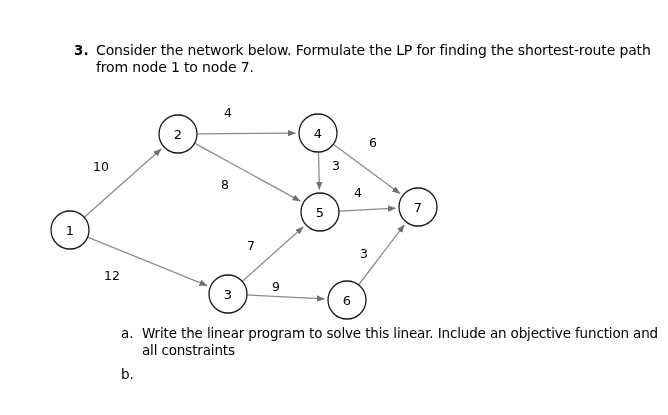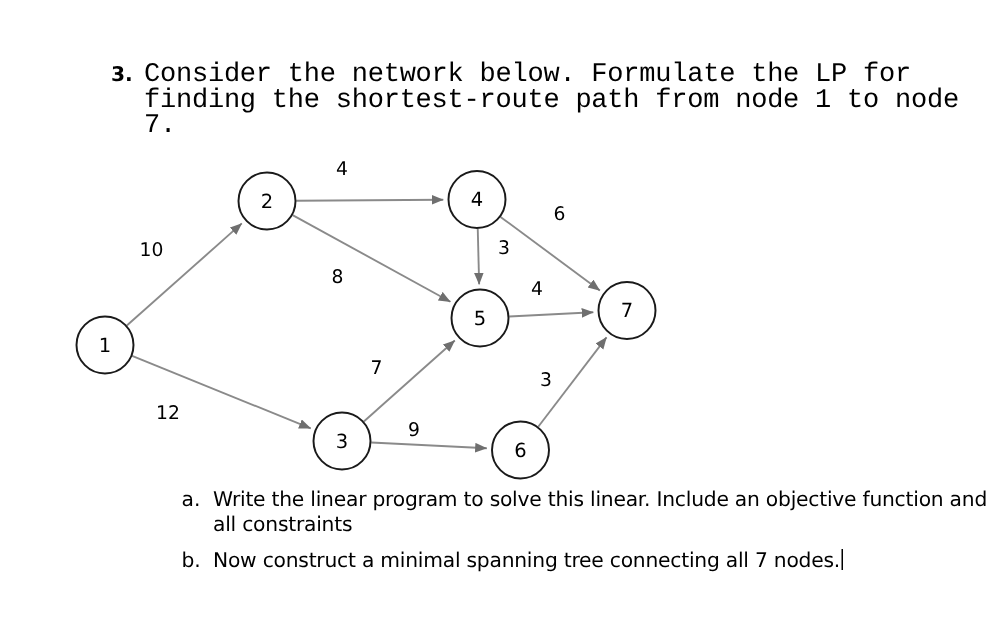--- a/index.html
+++ b/index.html
@@ -33,24 +33,23 @@
     align-items: flex-start;
   }
   .q-num {
     font-size: 13.5px;
     font-weight: bold;
     line-height: 17px;
     width: 22px;
     flex: 0 0 22px;
   }
   .q-text {
-    font-size: 18px;
+    font-size: 14px;
     line-height: 17px;
     letter-spacing: -0.15px;
-    font-family: Liberation Mono, monospace;
   }
 
   
   #diagram {
     position: absolute;
     left: 0;
     top: 0;
     width: 668px;
     height: 415px;
     pointer-events: none;
@@ -181,16 +180,15 @@
       </g>
   </svg>
 
   <div class="sub-block sub-a">
     <span class="sub-letter">a.</span>
     <span class="sub-text">Write the linear program to solve this linear.  Include an objective function and all constraints</span>
   </div>
 
   <div class="sub-block sub-b">
     <span class="sub-letter">b.</span>
-    <span class="sub-text"><span>Now construct a minimal spanning tree connecting all 7 nodes.</span><span class="caret"></span></span>
   </div>
 
 </div>
 
 </body></html>

